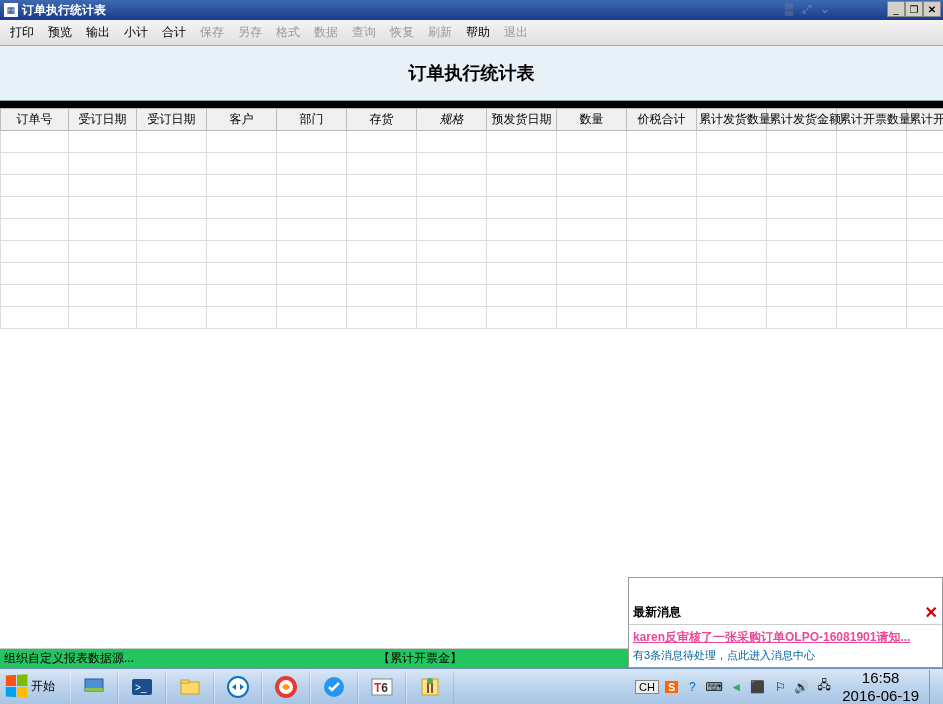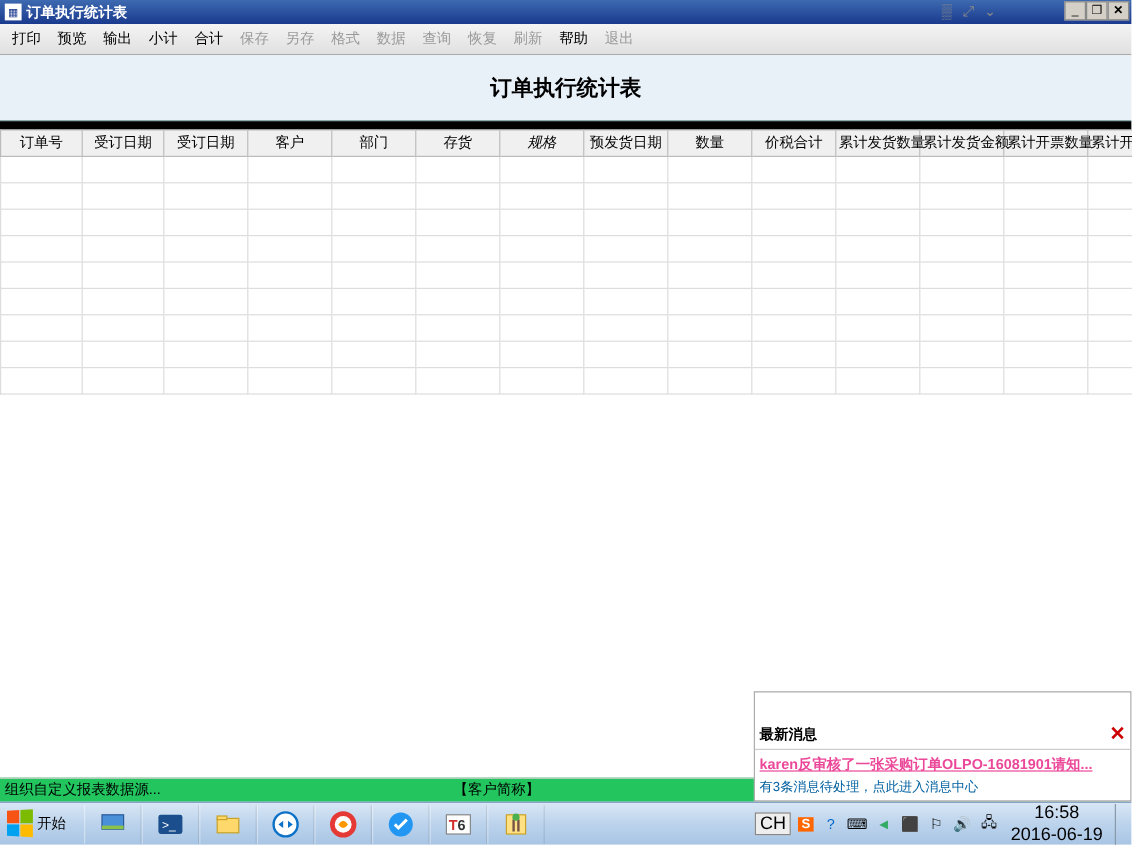--- a/index.html
+++ b/index.html
@@ -41,21 +41,21 @@
 .taskbar { position: absolute; bottom: 0; left: 0; right: 0; height: 36px; background: linear-gradient(to bottom, #d9e7f5, #bcd3ec 50%, #a8c5e4); display: flex; align-items: flex-end; border-top: 1px solid #6a8fb8; }
 .startbtn { height: 34px; display: flex; align-items: center; padding: 0 10px 0 4px; gap: 4px; margin: 1px; }
 .winlogo { width: 22px; height: 22px; display: grid; grid-template: 1fr 1fr / 1fr 1fr; gap: 1px; transform: perspective(40px) rotateY(-12deg); }
 .winlogo span:nth-child(1){background:#f65314}.winlogo span:nth-child(2){background:#7cbb00}.winlogo span:nth-child(3){background:#00a1f1}.winlogo span:nth-child(4){background:#ffbb00}
 .task-icons { display: flex; gap: 0; margin-left: 4px; height: 100%; align-items: center; }
 .task-icon { width: 48px; height: 32px; border-left: 1px solid rgba(255,255,255,0.4); border-right: 1px solid rgba(0,0,0,0.1); display: flex; align-items: center; justify-content: center; }
 .task-svg { width: 24px; height: 24px; }
 .tray { margin-left: auto; display: flex; align-items: center; gap: 6px; padding-right: 6px; height: 100%; }
 .tray-icon { width: 16px; height: 16px; display: flex; align-items: center; justify-content: center; font-size: 12px; }
 .tray-time { text-align: center; font-size: 15px; line-height: 1.2; padding: 0 4px; }
-.lang { background: #eee; border: 1px solid #888; padding: 0 3px; font-size: 15px; }
+.lang { background: #eee; border: 1px solid #888; padding: 0 3px; font-size: 11px; }
 .orange-s { background: #f60; color: #fff; padding: 0 3px; font-weight: bold; font-size: 11px; }
 </style>
 </head>
 <body>
 
 <div class="titlebar">
   <span class="app-icon">▦</span>
   <span class="title-text">订单执行统计表</span>
   <div class="mid-controls">
     <span class="mid-icon">▒</span>
@@ -254,21 +254,21 @@
           <td></td>
           <td></td>
           <td></td>
         </tr>
       </tbody>
   </table>
 </div>
 
 <div class="statusbar">
   <span class="status-left">组织自定义报表数据源...</span>
-  <span class="status-mid">【客户简称】</span>
+  <span class="status-mid">【累计开票金】</span>
   <span class="status-scroll-up">▲</span>
 </div>
 
 <div class="notification">
   <div class="notif-header">
     <span>最新消息</span>
     <span class="notif-close">✕</span>
   </div>
   <div class="notif-body">
     <a class="notif-link">karen反审核了一张采购订单OLPO-16081901请知...</a>

